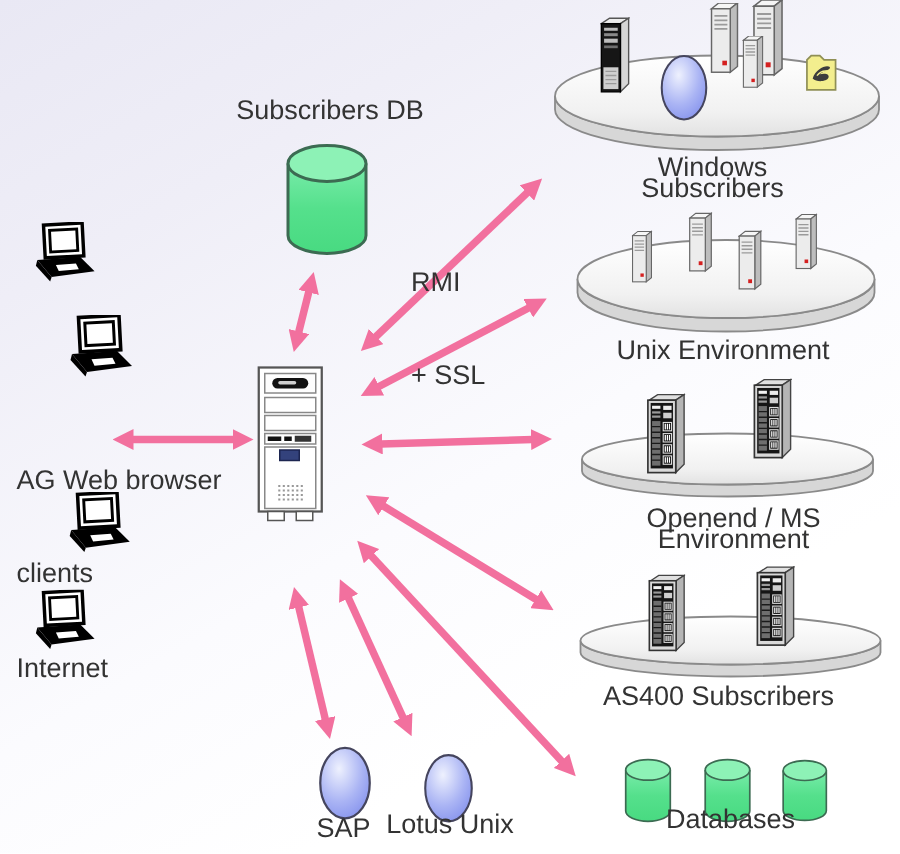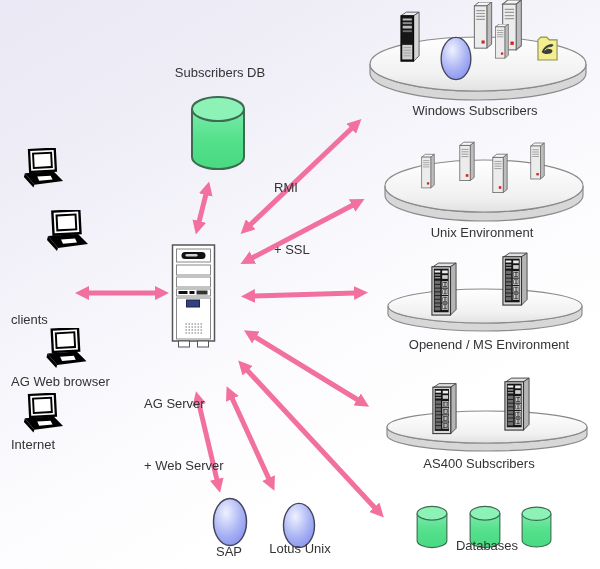--- a/index.html
+++ b/index.html
@@ -3,21 +3,21 @@
 <meta charset="utf-8">
 <style>
   html,body { margin:0; padding:0; }
   .stage {
     position:relative; width:600px; height:569px; overflow:hidden;
     background:linear-gradient(150deg,#e9e8f4 0%, #efeef7 22%, #fbfbfe 55%, #ffffff 75%);
     font-family:"Liberation Sans", sans-serif; color:#333333;
   }
   svg.layer { position:absolute; left:0; top:0; }
   .icon  { position:absolute; }
-  .label { position:absolute; font-size:13px; line-height:14.3px; color:#333333; white-space:nowrap; }
+  .label { position:absolute; font-size:18px; line-height:14.3px; color:#333333; white-space:nowrap; }
   .label.center { text-align:center; white-space:normal; }
   .label div { white-space:nowrap;margin-top:48px; }
 </style>
 </head>
 <body>
 
 <div class="stage">
 
   <svg width="0" height="0" style="position:absolute">
     <defs>
@@ -248,29 +248,25 @@
       </svg></div>
 
   <div class="label center" style="left:140px;top:66px;width:160px"><span>Subscribers DB</span></div>
 
   <div class="label" style="left:274px;top:133px">
     <div>RMI</div>
     <div>+ SSL</div>
   </div>
 
   <div class="label" style="left:11px;top:265px">
+    <div>AG Web browser</div>
     <div>clients</div>
-    <div>AG Web browser</div>
     <div>Internet</div>
   </div>
 
-  <div class="label" style="left:144px;top:349px">
-    <div>AG Server</div>
-    <div>+ Web Server</div>
-  </div>
 
   <div class="label center" style="left:395px;top:104px;width:160px"><span>Windows Subscribers</span></div>
   <div class="label center" style="left:389px;top:338px;width:200px"><span>Openend / MS Environment</span></div>
   <div class="label center" style="left:402px;top:226px;width:160px"><span>Unix Environment</span></div>
   <div class="label center" style="left:399px;top:457px;width:160px"><span>AS400 Subscribers</span></div>
 
   <div class="label center" style="left:199px;top:545px;width:60px"><span>SAP</span></div>
   <div class="label center" style="left:250px;top:542px;width:100px"><span>Lotus Unix</span></div>
   <div class="label center" style="left:427px;top:539px;width:120px;z-index:5"><span>Databases</span></div>
 

